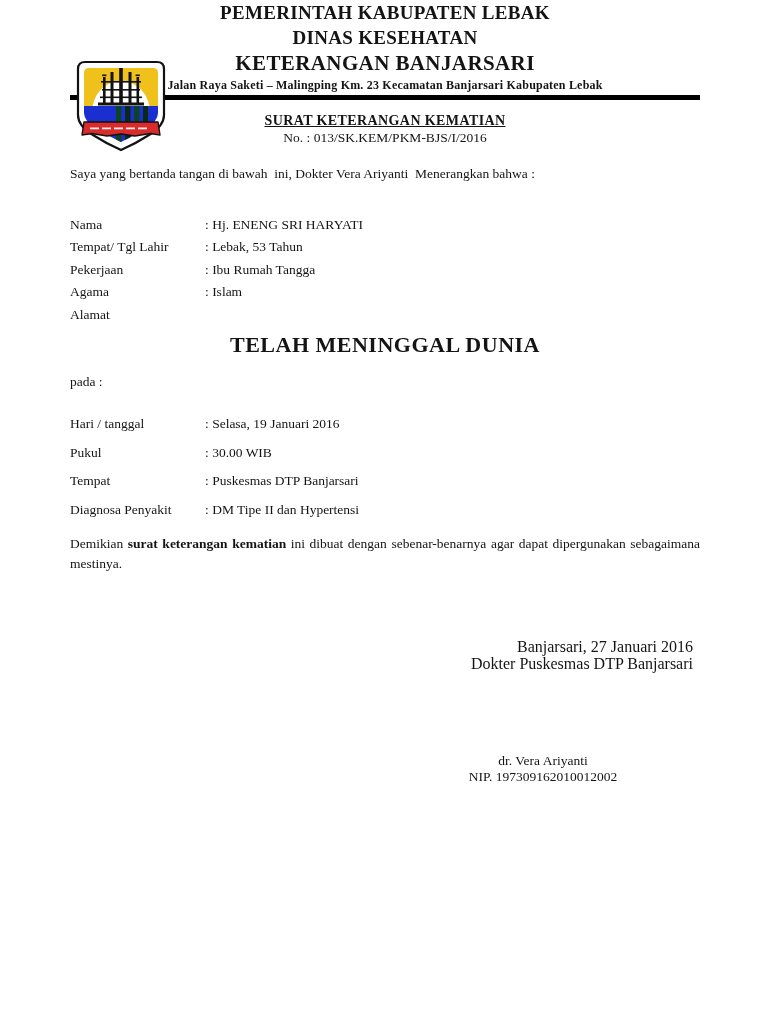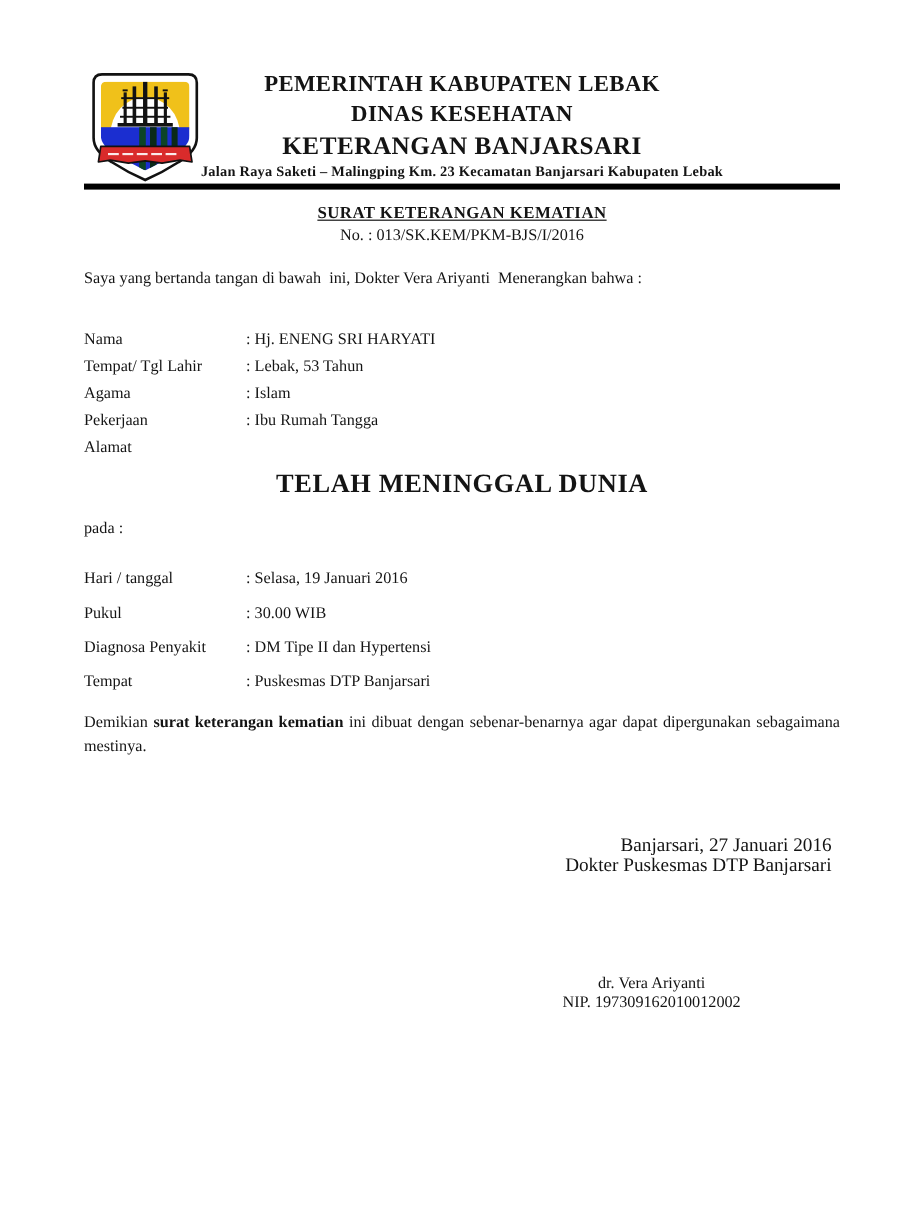--- a/index.html
+++ b/index.html
@@ -6,21 +6,21 @@
   html, body { background: #ffffff; }
   body {
     width: 768px; height: 1024px; margin: 0 auto;
     font-family: "Liberation Serif", "DejaVu Serif", serif;
     color: #141414; overflow: hidden;
   }
   .page { position: relative; width: 768px; height: 1024px; background: #ffffff; }
   .content { padding: 0 68px 0 70px; }
 
   
-  .letterhead { position: relative; padding-top: 58px; }
+  .letterhead { position: relative; }
   .emblem { position: absolute; left: 2px; top: 60px; width: 98px; height: 92px; }
   .lh-text { text-align: center; }
   .lh-line1, .lh-line2 { font-size: 19px; font-weight: bold; line-height: 25px; letter-spacing: 0.3px; }
   .lh-line3 { font-size: 21px; font-weight: bold; line-height: 27px; letter-spacing: 0.4px; }
   .lh-address { font-size: 12px; font-weight: bold; line-height: 17px; letter-spacing: 0.2px; }
   .rule { margin-top: 1px; height: 3px; border-top: 2px solid #000; border-bottom: 3px solid #000; }
 
   
   .doc-title { margin-top: 11px; text-align: center; }
   .doc-title h2 { font-size: 14px; font-weight: bold; text-decoration: underline; line-height: 16px; letter-spacing: 0.4px; display: inline-block; }
@@ -117,51 +117,51 @@
     <div class="fields">
       <div class="row">
         <span class="label">Nama</span>
         <span class="value">: Hj. ENENG SRI HARYATI</span>
       </div>
       <div class="row">
         <span class="label">Tempat/ Tgl Lahir</span>
         <span class="value">: Lebak, 53 Tahun</span>
       </div>
       <div class="row">
+        <span class="label">Pekerjaan</span>
+        <span class="value">: Ibu Rumah Tangga</span>
+      </div>
+      <div class="row">
         <span class="label">Agama</span>
         <span class="value">: Islam</span>
-      </div>
-      <div class="row">
-        <span class="label">Pekerjaan</span>
-        <span class="value">: Ibu Rumah Tangga</span>
       </div>
       <div class="row">
         <span class="label">Alamat</span>
       </div>
     </div>
 
     <div class="big-heading">TELAH MENINGGAL DUNIA</div>
     <div class="pada">pada :</div>
 
     <div class="fields spaced">
       <div class="row">
         <span class="label">Hari / tanggal</span>
         <span class="value">: Selasa, 19 Januari 2016</span>
       </div>
       <div class="row">
         <span class="label">Pukul</span>
         <span class="value">: 30.00 WIB</span>
       </div>
       <div class="row">
+        <span class="label">Tempat</span>
+        <span class="value">: Puskesmas DTP Banjarsari</span>
+      </div>
+      <div class="row">
         <span class="label">Diagnosa Penyakit</span>
         <span class="value">: DM Tipe II dan Hypertensi</span>
-      </div>
-      <div class="row">
-        <span class="label">Tempat</span>
-        <span class="value">: Puskesmas DTP Banjarsari</span>
       </div>
     </div>
 
     <p class="closing"><span>Demikian </span><b>surat keterangan kematian</b><span> ini dibuat dengan sebenar-benarnya agar dapat dipergunakan sebagaimana mestinya.</span></p>
 
     <div class="signature">
       <div class="sig-place">Banjarsari, 27 Januari 2016</div>
       <div class="sig-role">Dokter Puskesmas DTP Banjarsari</div>
       <div class="sig-space"></div>
       <div class="sig-name">dr. Vera Ariyanti</div>

